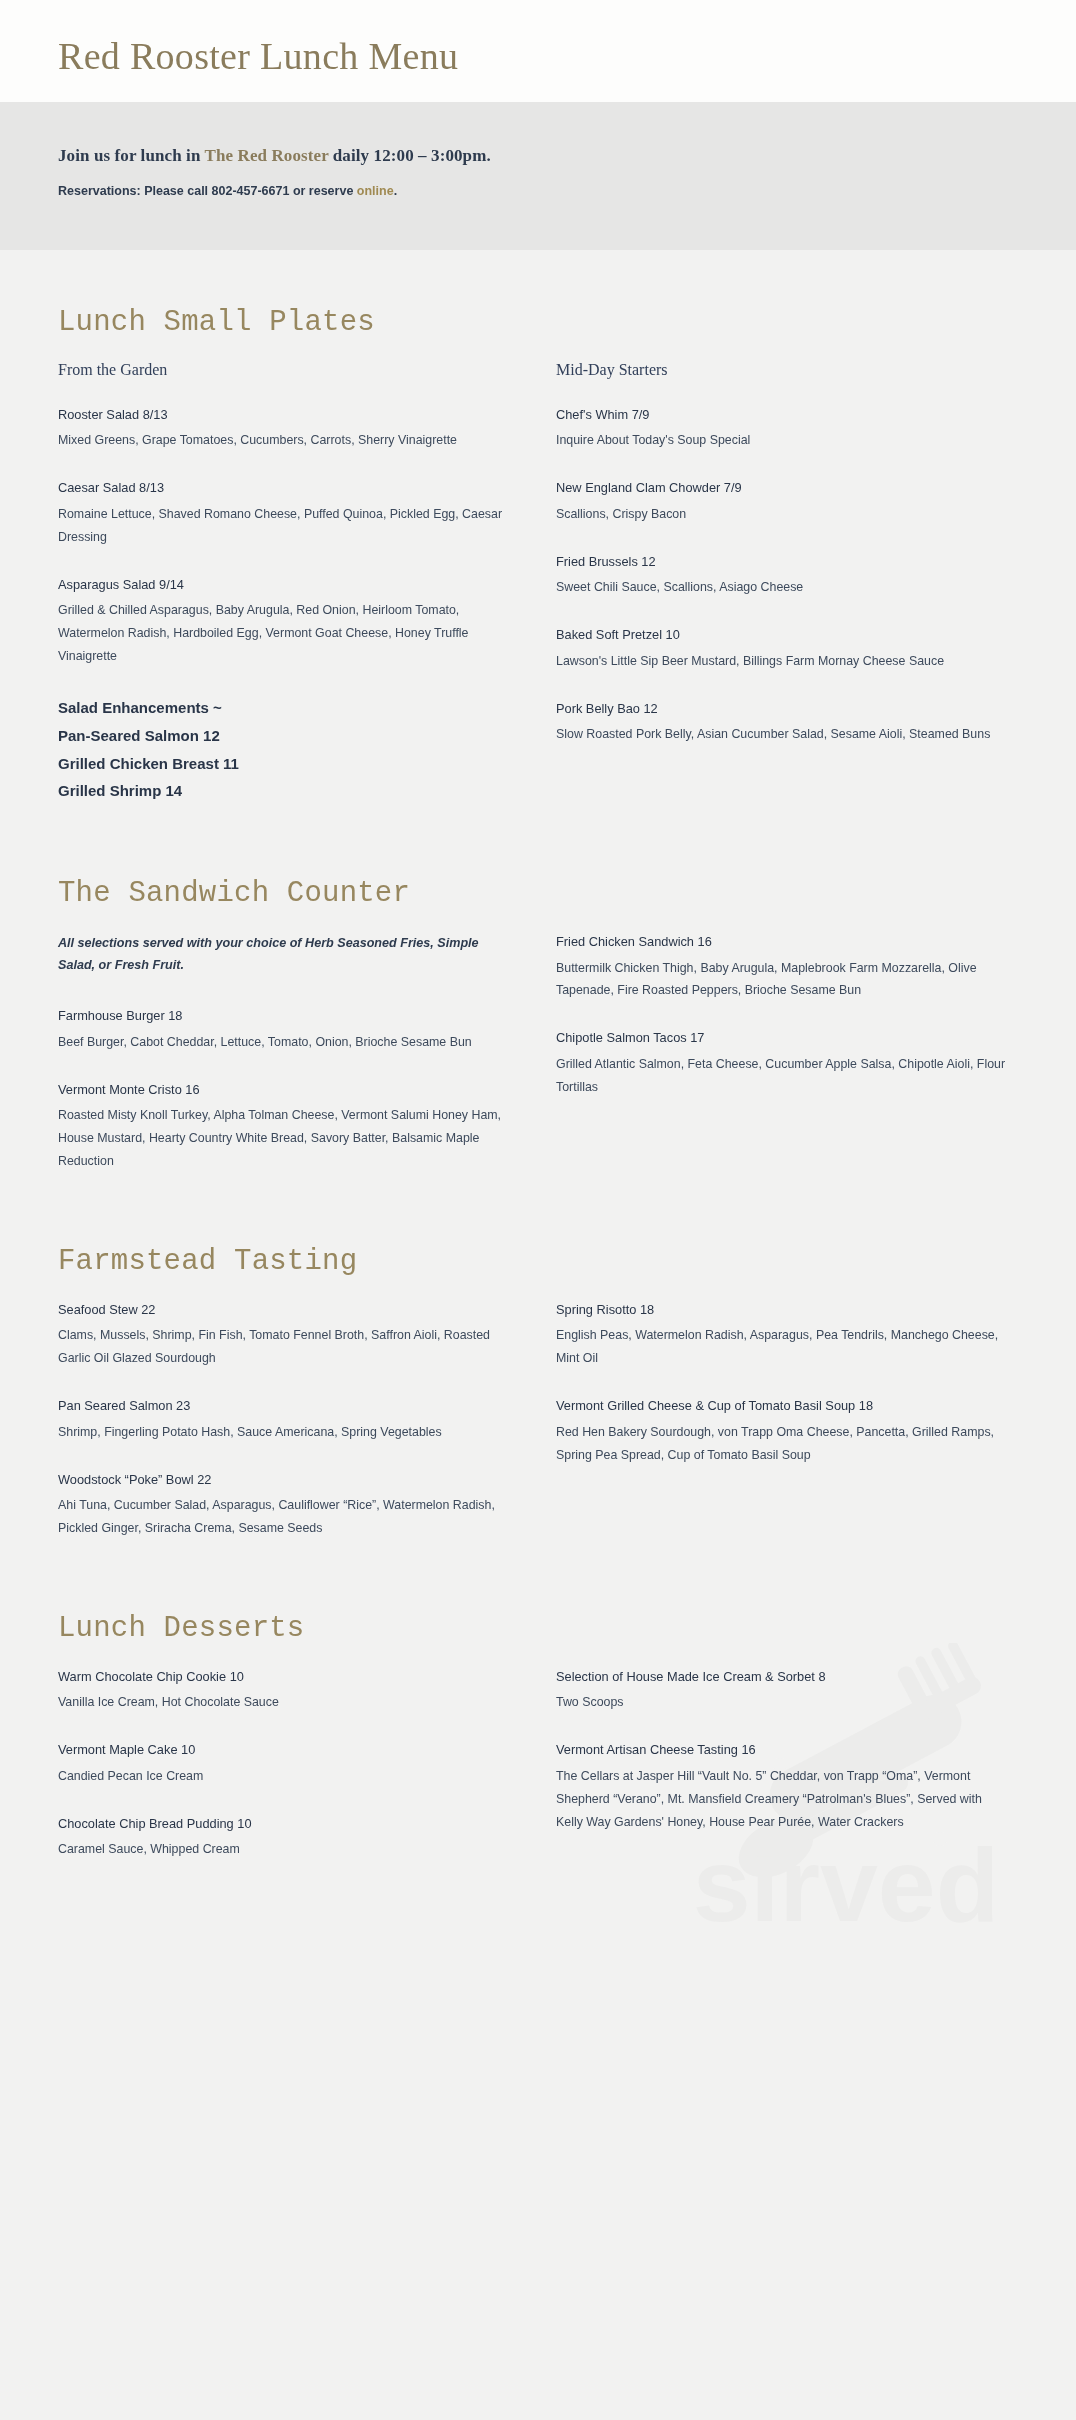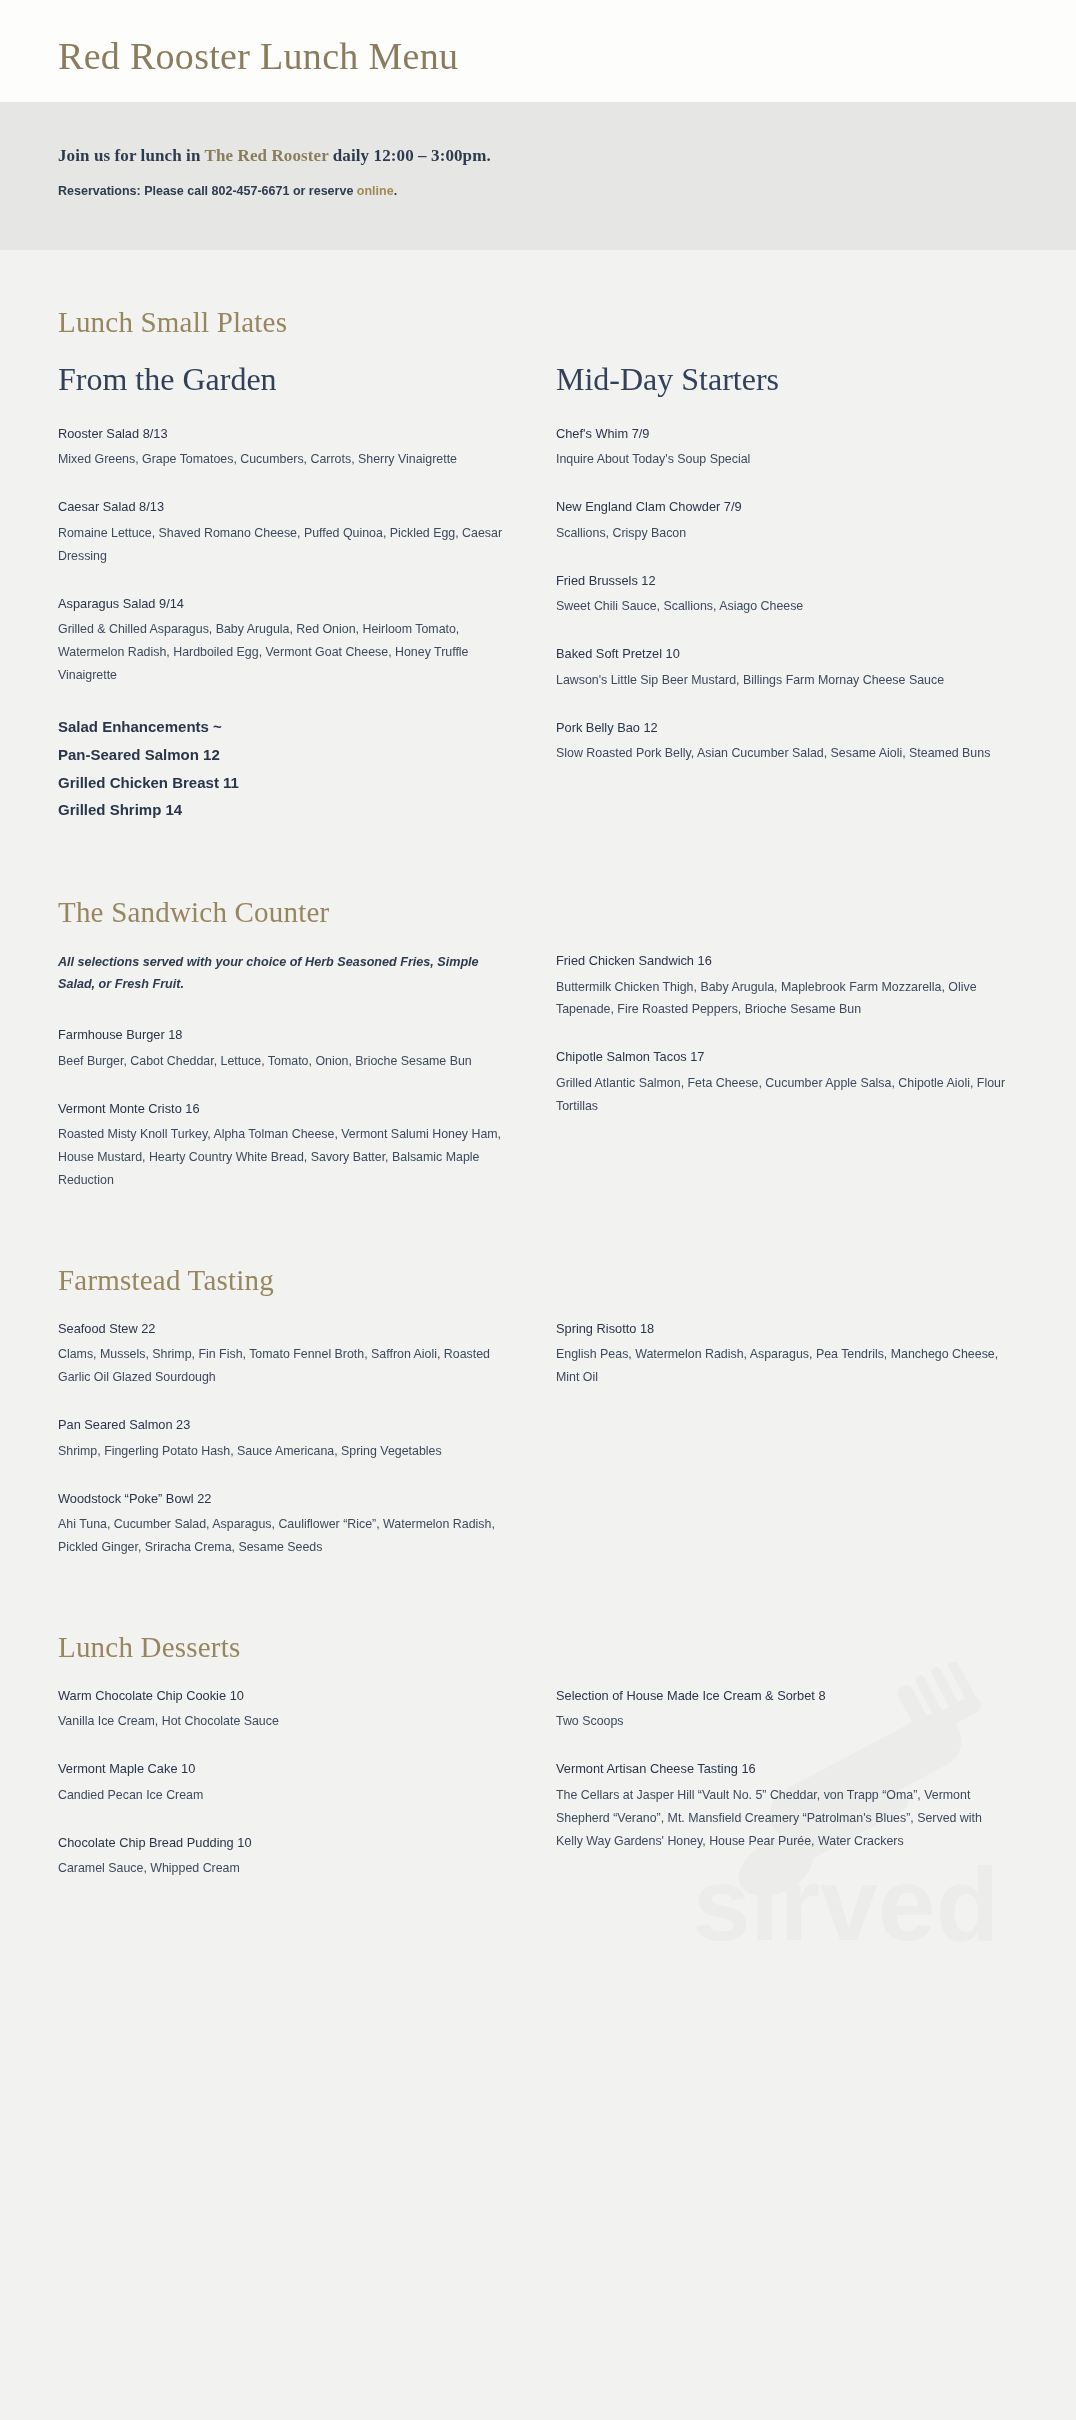--- a/index.html
+++ b/index.html
@@ -61,37 +61,37 @@
     bottom: 30px;
     width: 440px;
     opacity: .55;
     pointer-events: none;
     z-index: 0;
   }
 
   .section { position: relative; z-index: 1; margin-bottom: 46px; }
 
   .section-title {
-    font-family: Liberation Serif, serif;
+    font-family: Liberation Mono, monospace;
     font-size: 29px;
     font-weight: 400;
     color: #97875f;
     margin-bottom: 22px;
     letter-spacing: .2px;
   }
 
   .columns {
     display: flex;
     gap: 36px;
   }
   .column { width: 480px; }
 
   .column-title {
     font-family: "Liberation Serif", serif;
-    font-size: 32px;
+    font-size: 16px;
     font-weight: 400;
     color: #32405a;
     margin-bottom: 26px;
   }
 
   .note {
     font-size: 12.6px;
     font-weight: 700;
     font-style: italic;
     line-height: 1.75;
@@ -262,20 +262,24 @@
           <div class="item-name">Woodstock “Poke” Bowl 22</div>
           <div class="item-desc">Ahi Tuna, Cucumber Salad, Asparagus, Cauliflower “Rice”, Watermelon Radish, Pickled Ginger, Sriracha Crema, Sesame Seeds</div>
         </div>
       </div>
 
       <div class="column">
         <div class="item">
           <div class="item-name">Spring Risotto 18</div>
           <div class="item-desc">English Peas, Watermelon Radish, Asparagus, Pea Tendrils, Manchego Cheese, Mint Oil</div>
         </div>
+        <div class="item">
+          <div class="item-name">Vermont Grilled Cheese &amp; Cup of Tomato Basil Soup 18</div>
+          <div class="item-desc">Red Hen Bakery Sourdough, von Trapp Oma Cheese, Pancetta, Grilled Ramps, Spring Pea Spread, Cup of Tomato Basil Soup</div>
+        </div>
       </div>
 
     </div>
   </section>
 
   <section class="section">
     <h2 class="section-title">Lunch Desserts</h2>
     <div class="columns">
 
       <div class="column">

